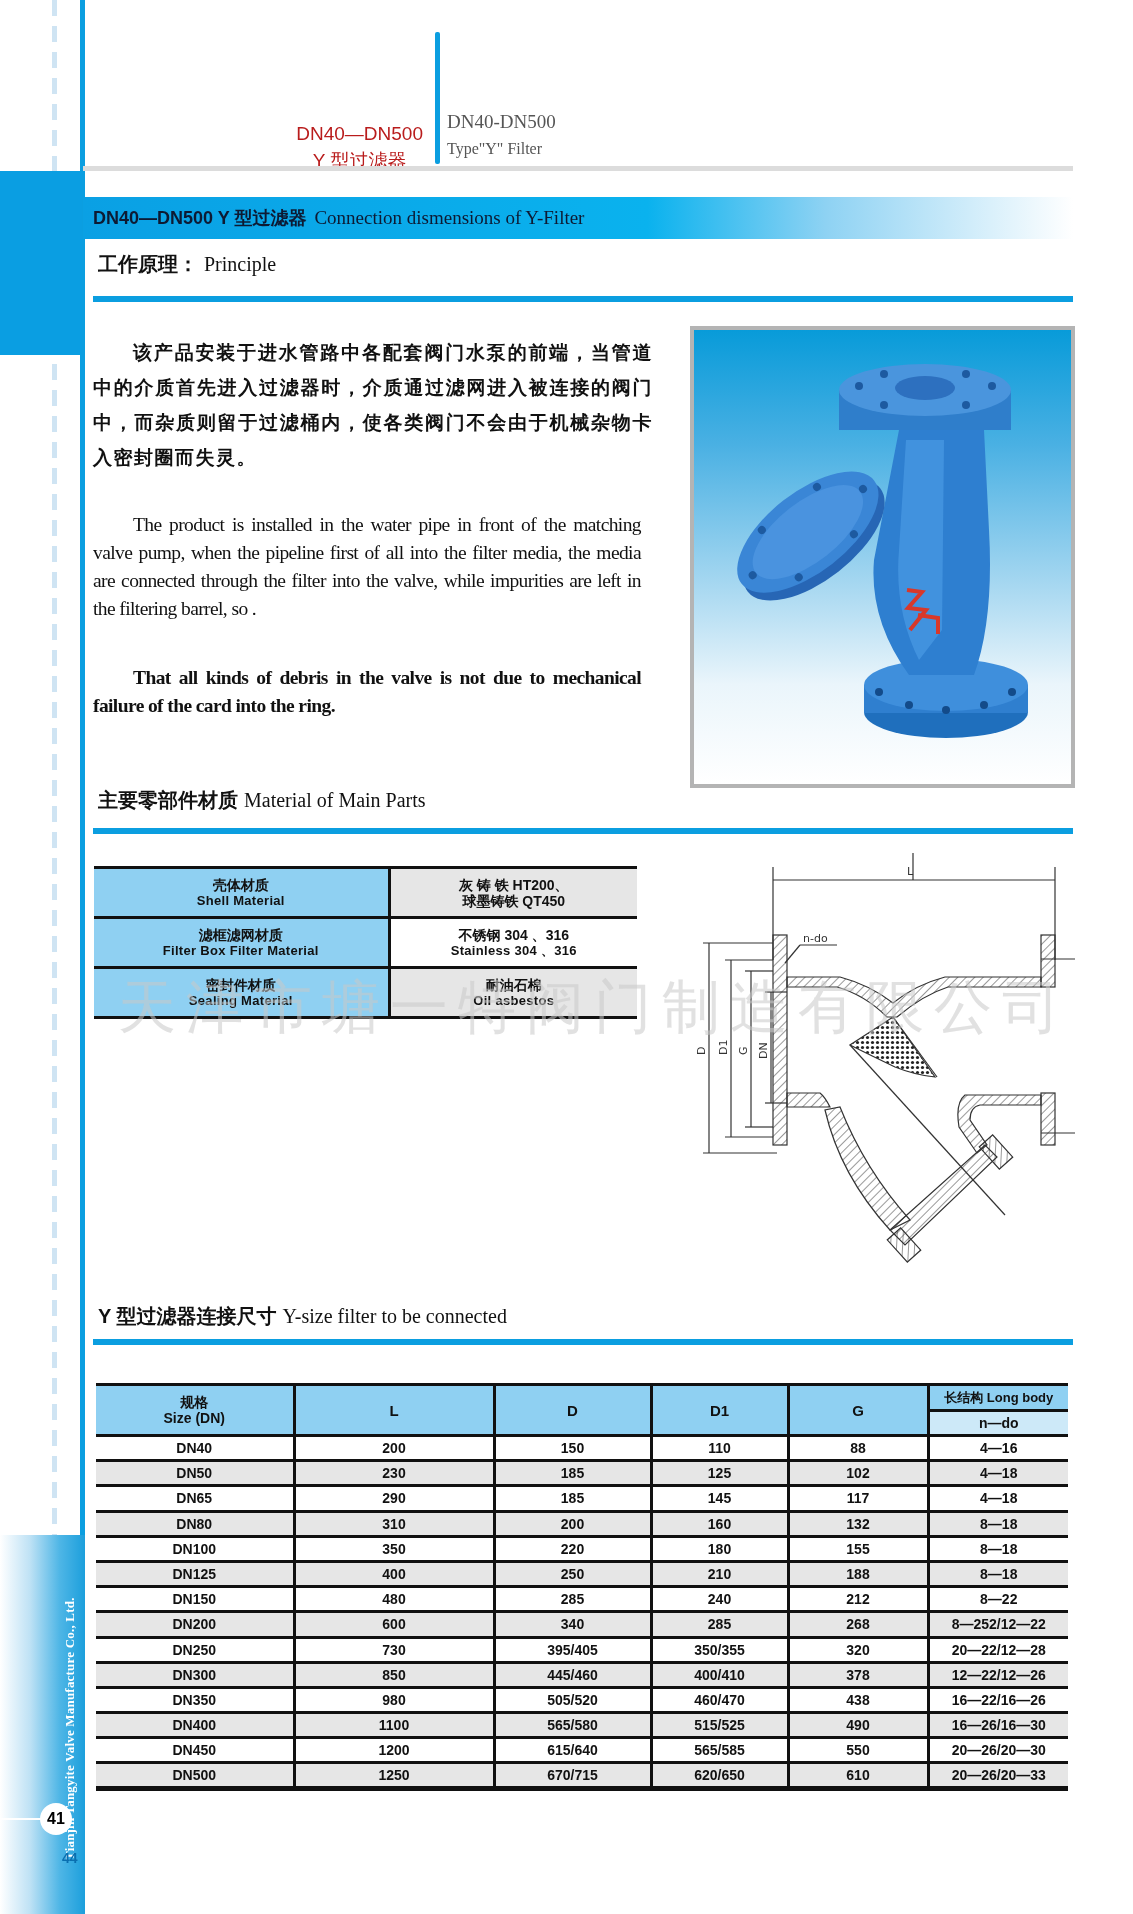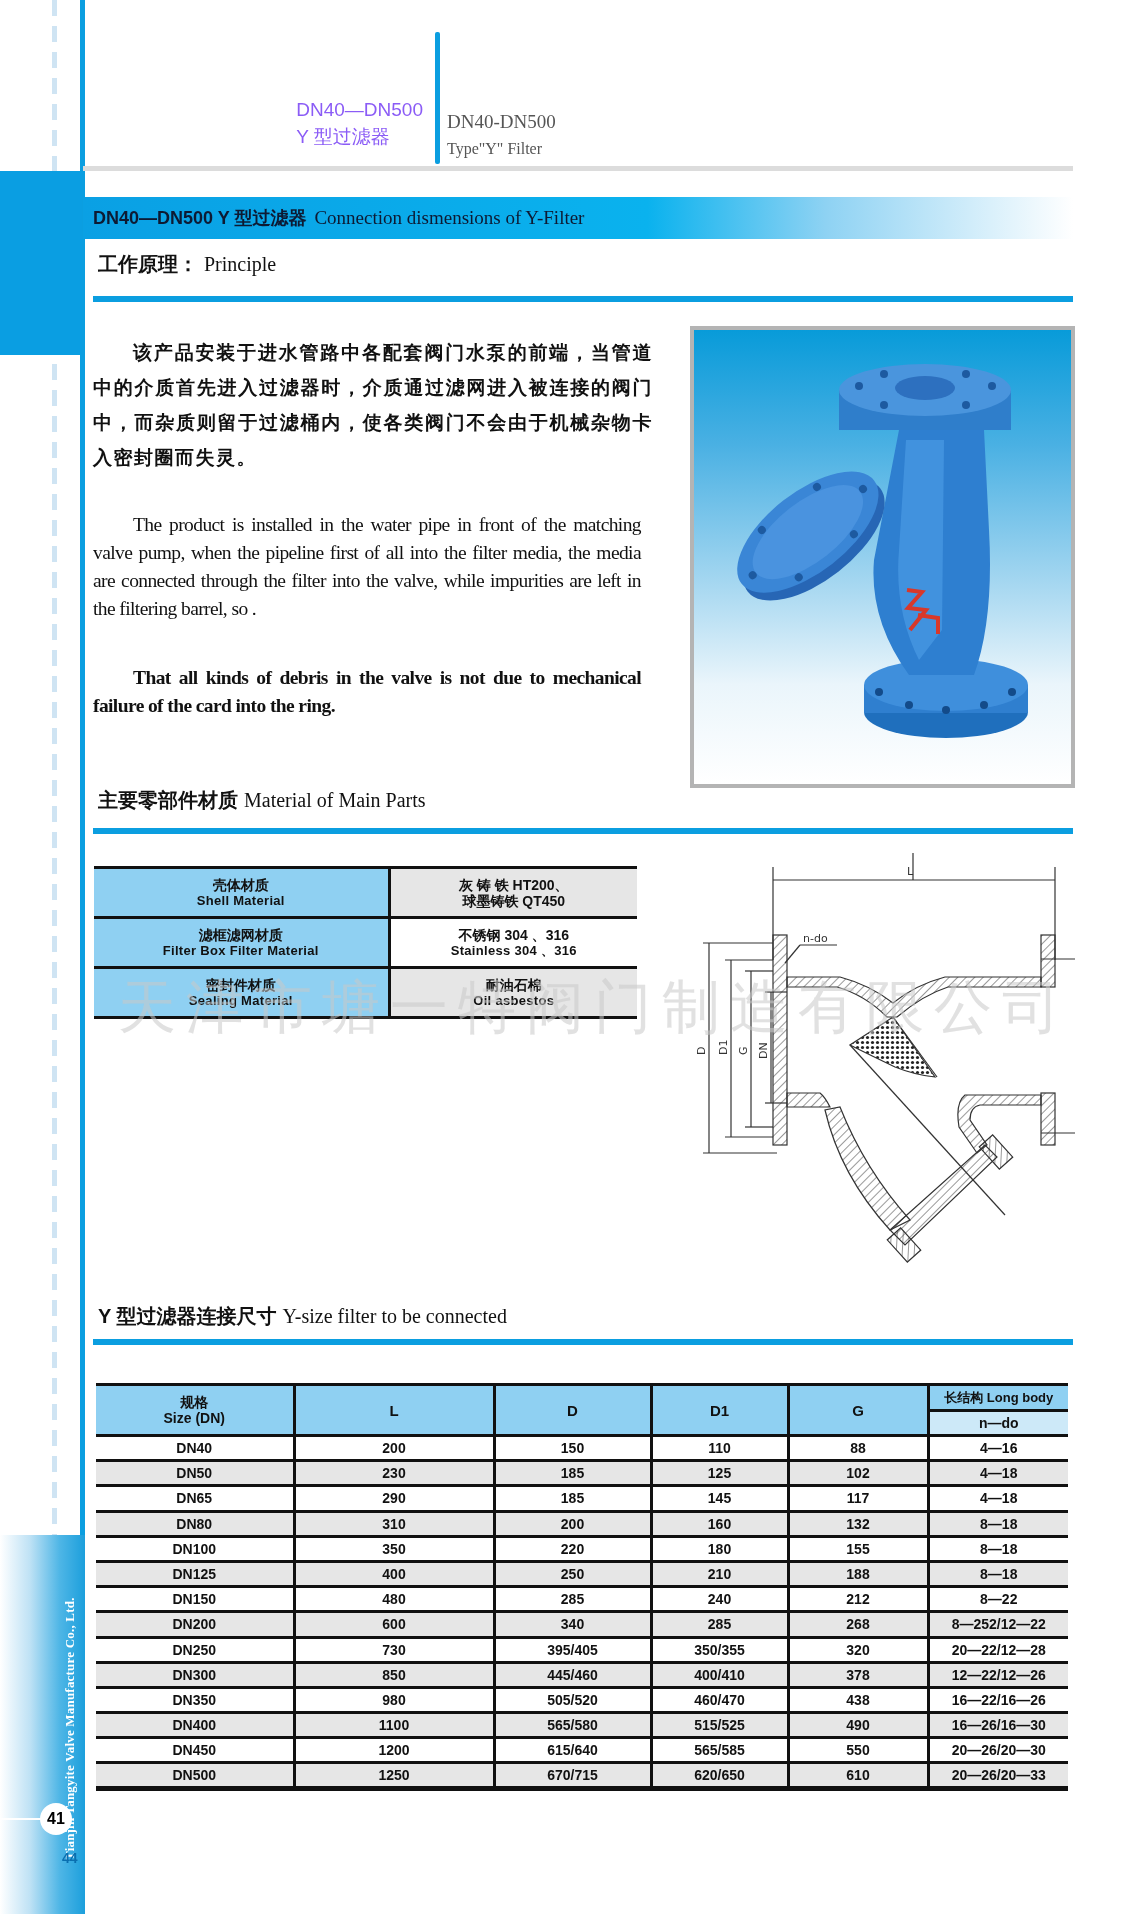--- a/index.html
+++ b/index.html
@@ -18,21 +18,21 @@
   .company-vertical { left: 62px; top: 1860px; transform-origin: 0 0; transform: rotate(-90deg);
     color: #ffffff; font-family: "Liberation Serif", serif; font-weight: bold; font-size: 13px;
     white-space: nowrap; letter-spacing: 0.2px; }
   .page-line { left: 0; top: 1818px; width: 45px; height: 2px; background: #ffffff; }
   .page-circle { left: 40px; top: 1803px; width: 32px; height: 32px; border-radius: 50%;
     background: #ffffff; color: #000; font-weight: bold; font-size: 16px;
     display: flex; align-items: center; justify-content: center; }
   .page-alt { left: 62px; top: 1850px; color: #0a6fb0; font-size: 14px; font-weight: bold; }
 
   
-  .hdr-left { right: 710px; top: 96px; text-align: left; color: #8b5cf6; font-size: 19px; line-height: 27px; }
+  .hdr-left { right: 710px; top: 120px; text-align: center; color: #b91c1c; font-size: 19px; line-height: 27px; }
   .hdr-bar { left: 435px; top: 32px; width: 5px; height: 132px; background: #0b9ee0; border-radius: 2px; }
   .hdr-right { left: 447px; top: 108px; color: #555; font-family: "Liberation Serif", serif; font-size: 19px; line-height: 27px; }
   .hdr-right .sub { font-size: 16px; }
   .hdr-rule { left: 83px; top: 166px; width: 990px; height: 5px; background: #dcdcdc; }
 
   
   .banner { left: 83px; top: 197px; width: 990px; height: 42px;
     background: linear-gradient(to right, #0aa0e4 0%, #0ab2ee 57%, #8ed2f3 75%, #ffffff 100%);
     display: flex; align-items: center; padding-left: 10px; }
   .banner-text { font-size: 18px; font-weight: bold; color: #0d1a33; }

